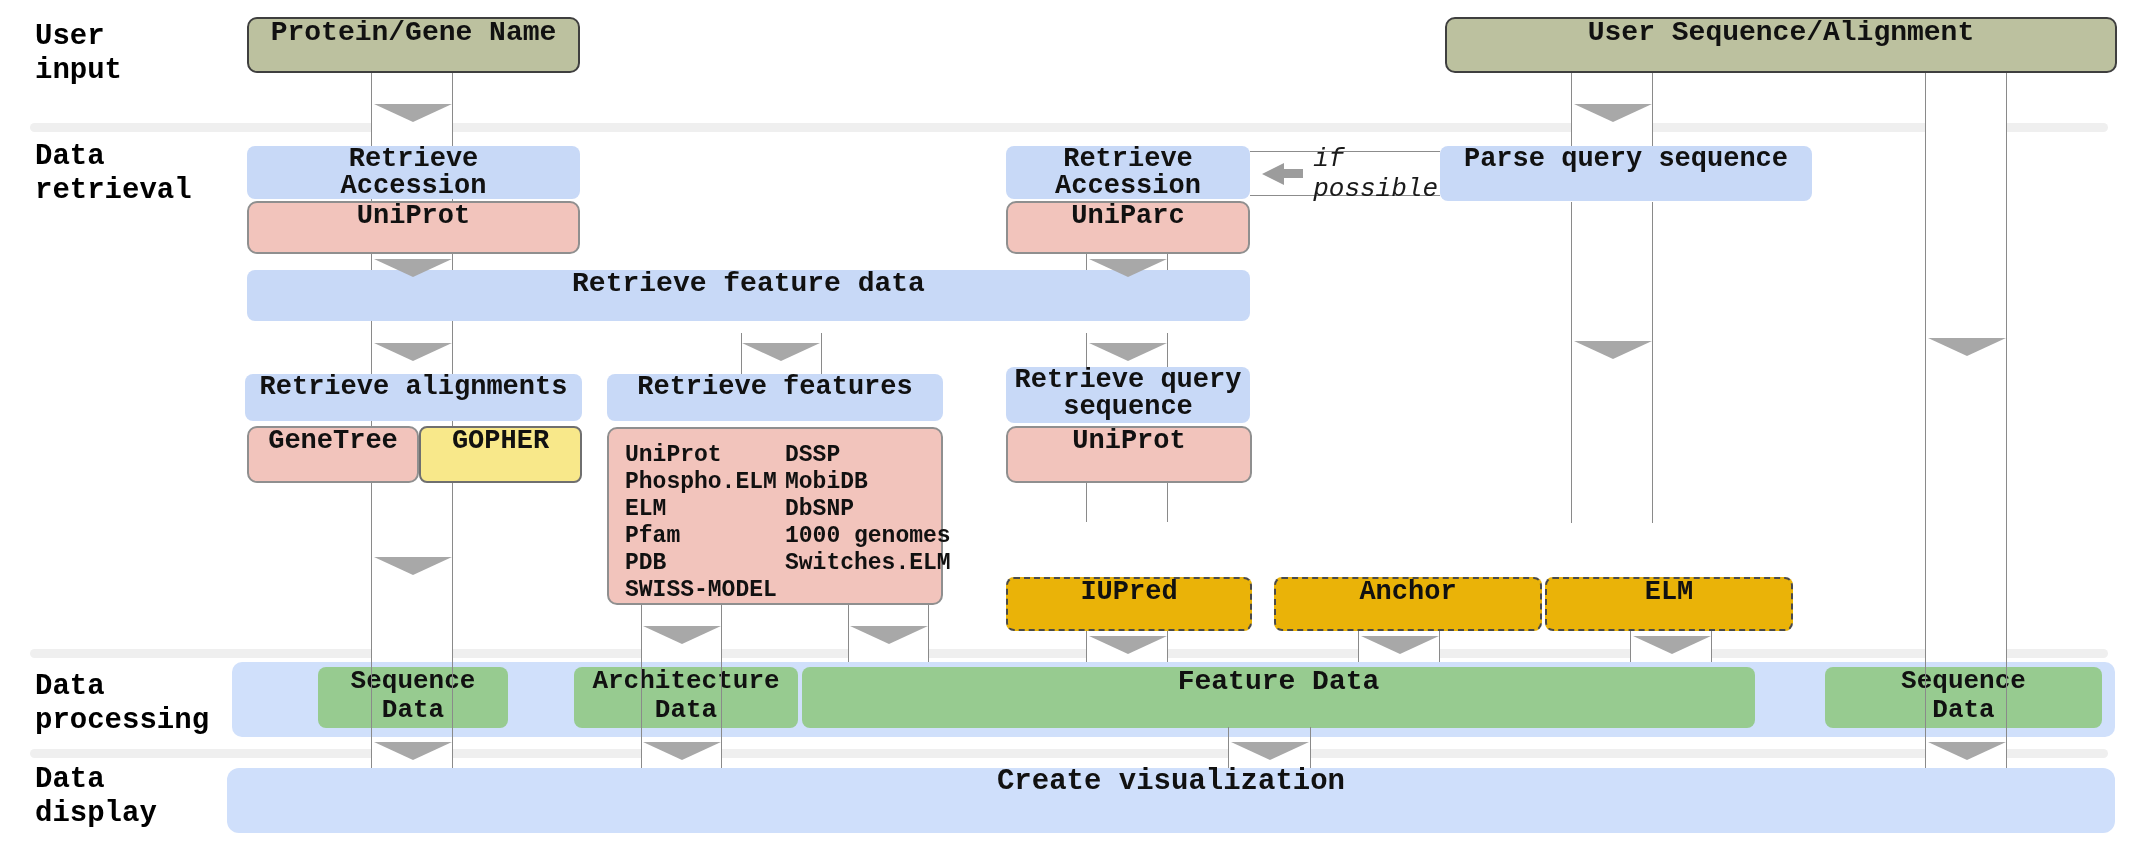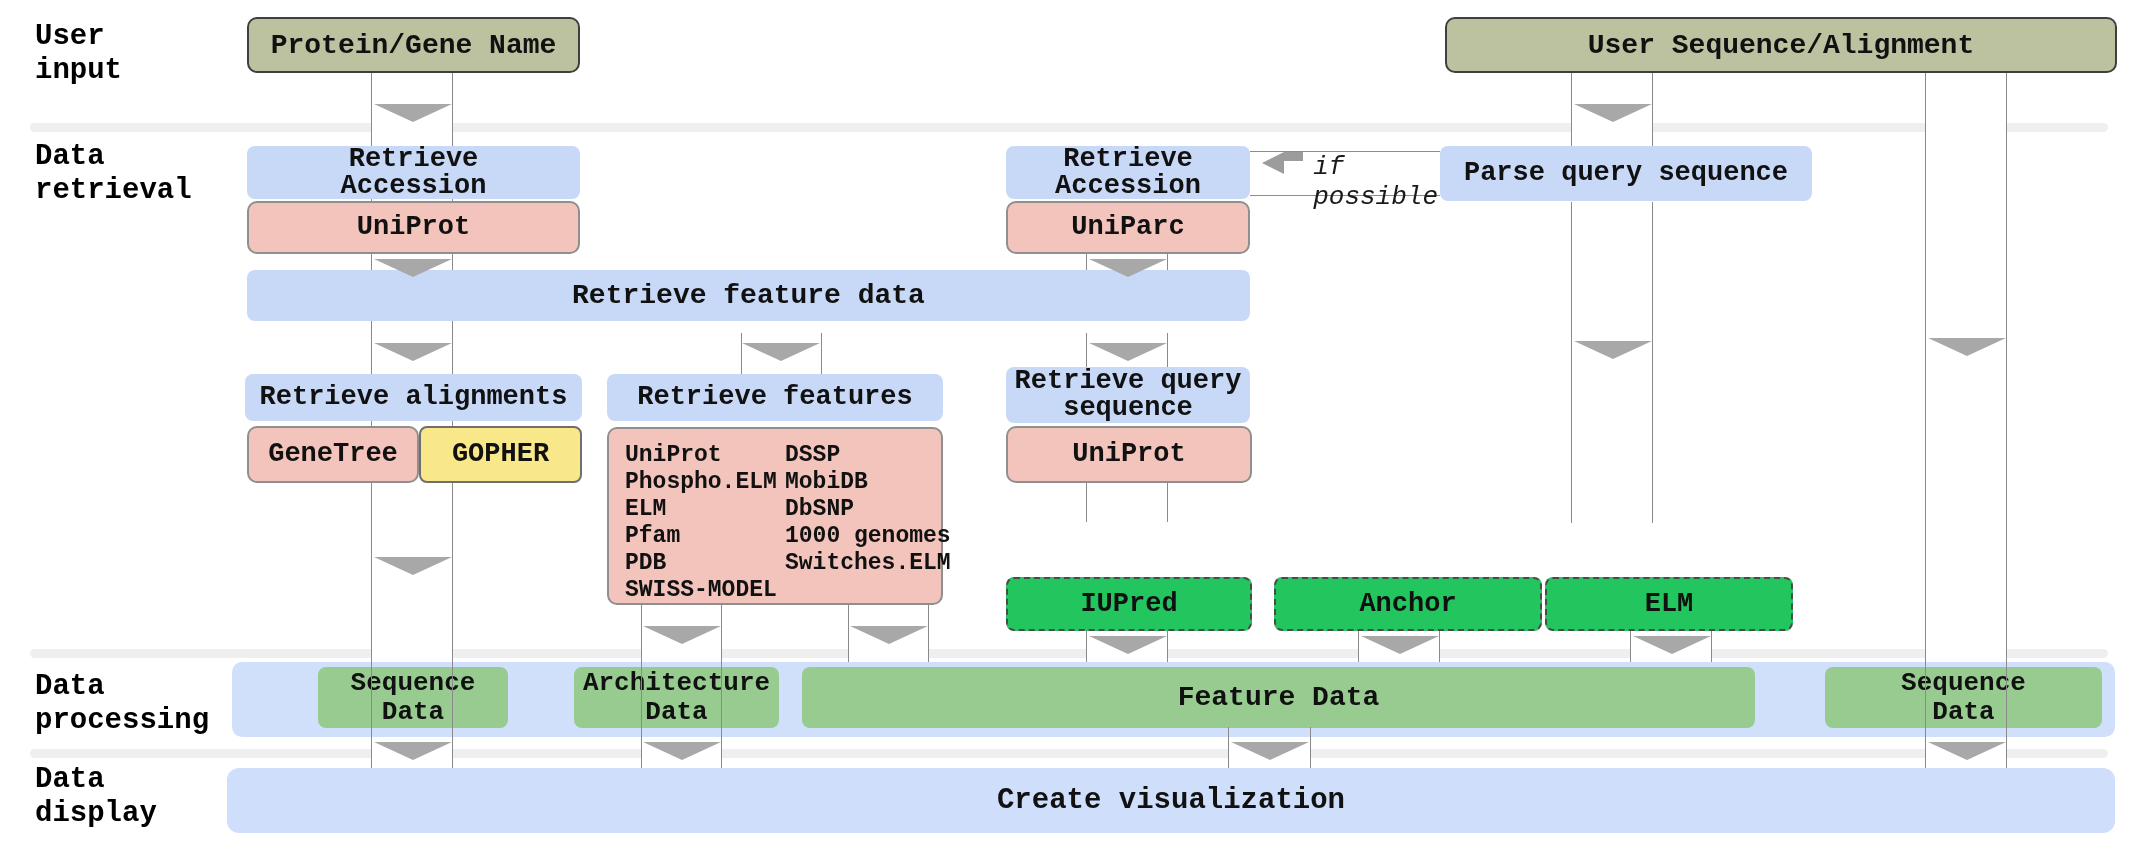--- a/index.html
+++ b/index.html
@@ -15,40 +15,40 @@
   .chan{position:absolute;background:#ffffff;border-left:1.5px solid #8a8a8a;
         border-right:1.5px solid #8a8a8a;box-sizing:border-box;z-index:1;}
   .chan.lines-only{background:transparent;z-index:4;}
 
   .tri{position:absolute;width:78px;height:18px;background:#a8a8a8;
        clip-path:polygon(0 0,100% 0,50% 100%);z-index:5;}
 
   .band{position:absolute;background:#d0e0fb;border-radius:10px;z-index:2;}
 
   .box{position:absolute;display:flex;flex-direction:column;align-items:center;
-       justify-content:center;text-align:center;font-weight:bold;color:#111;
+       text-align:center;font-weight:bold;color:#111;
        box-sizing:border-box;z-index:3;line-height:27px;}
   .blue  {background:#c8d9f7;border-radius:8px;font-size:27px;}
   .blueW {background:#c8d9f7;border-radius:8px;font-size:28px;}
   .olive {background:#bcc19f;border:2.5px solid #3f3f3f;border-radius:10px;font-size:28px;}
   .pink  {background:#f2c4bc;border:2px solid #8f8f8f;border-radius:10px;font-size:27px;}
   .yellow{background:#f8e88a;border:2px solid #6f6f6f;border-radius:8px;font-size:27px;}
-  .gray  {background:#22c55e;border:2.5px dashed #4a4a4a;border-radius:8px;font-size:27px;}
+  .gray  {background:#eab308;border:2.5px dashed #4a4a4a;border-radius:8px;font-size:27px;}
   .green {background:#97cb90;border-radius:8px;font-size:26px;line-height:29px;}
   .viz   {background:#cfdffb;border-radius:12px;font-size:29px;}
 
   .dbbox{position:absolute;background:#f2c4bc;border:2px solid #8f8f8f;border-radius:10px;
          box-sizing:border-box;z-index:3;}
   .dbcol{position:absolute;top:13px;font-size:23px;font-weight:bold;color:#111;
          line-height:27px;text-align:left;}
   .dbcol div{white-space:nowrap;}
 
   .ifp{position:absolute;background:#ffffff;border-top:1.5px solid #8c8c8c;
        border-bottom:1.5px solid #8c8c8c;box-sizing:border-box;z-index:3;
-       display:flex;padding-left:12px;}
+       display:flex;align-items:center;padding-left:12px;}
   .arr-head{width:0;height:0;border-top:11px solid transparent;
             border-bottom:11px solid transparent;border-right:22px solid #9c9c9c;}
   .arr-tail{width:26px;height:9px;background:#9c9c9c;}
   .ifp-label{font-style:italic;font-size:26px;color:#1a1a1a;margin-left:10px;}
 </style>
 </head>
 <body>
 
 <div id="stage">
 
@@ -203,21 +203,21 @@
   <div class="box gray" style="left:1545px;top:577px;width:248px;height:54px;">
     <span>ELM</span>
   </div>
 
   <div class="band" style="left:232px;top:662px;width:1883px;height:75px;"></div>
 
   <div class="box green" style="left:318px;top:667px;width:190px;height:61px;">
     <span>Sequence</span>
     <span>Data</span>
   </div>
-  <div class="box green" style="left:574px;top:667px;width:205px;height:61px;">
+  <div class="box green" style="left:574px;top:667px;width:224px;height:61px;">
     <span>Architecture</span>
     <span>Data</span>
   </div>
   <div class="box green" style="left:802px;top:667px;width:953px;height:61px;font-size:28px;">
     <span>Feature Data</span>
   </div>
   <div class="box green" style="left:1825px;top:667px;width:277px;height:61px;">
     <span>Sequence</span>
     <span>Data</span>
   </div>

